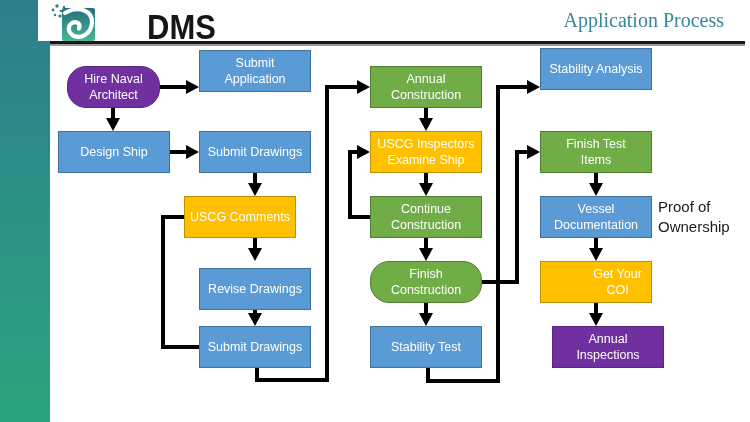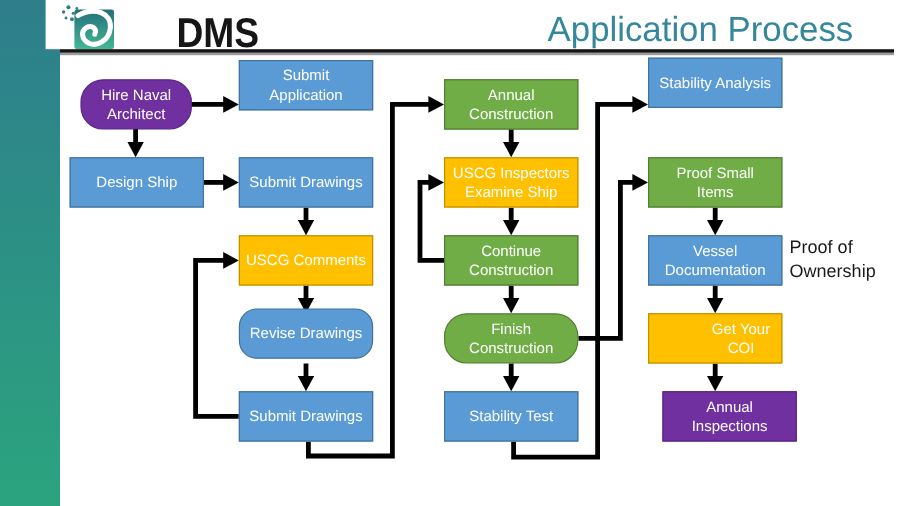--- a/index.html
+++ b/index.html
@@ -13,39 +13,39 @@
   .sidebar-notch{position:absolute;left:38px;top:0;width:12px;height:41px;background:#fff;}
   
   .logo-wrap{position:absolute;left:50px;top:3px;width:120px;height:38px;}
   .logo-svg{position:absolute;left:0;top:0;}
   .logo-text{
     position:absolute;left:97px;top:5px;
     font-size:31px;font-weight:bold;color:#161616;
     transform:scaleY(1.12);transform-origin:top left;letter-spacing:0px;
   }
   .slide-title{
-    position:absolute;top:9px;right:39px;
-    font-size:29px;color:#35879B;
+    position:absolute;top:9px;right:26px;
+    font-size:20px;color:#35879B;font-family:Liberation Serif, serif;
   }
   .rule-black{position:absolute;left:50px;right:5px;top:41px;height:3px;background:#161616;}
   .rule-gray{position:absolute;left:50px;right:5px;top:44px;height:2px;background:#9a9a9a;}
   
   .node{
     position:absolute;width:112px;height:42px;
     display:flex;align-items:center;justify-content:center;
     text-align:center;color:#ffffff;font-size:12.5px;line-height:1.28;
     border:1px solid transparent;box-sizing:border-box;
     white-space:pre-line;padding:0 2px;
   }
   .p-hna{left:67px;top:66px;width:93px;border-radius:19px;}
   .p-sa {left:199px;top:50px;}
   .p-ds {left:58px;top:131px;}
   .p-sd1{left:199px;top:131px;}
-  .p-uc {left:199px;top:196px;}
-  .p-rd {left:199px;top:257px;border-radius:15px;}
+  .p-uc {left:184px;top:196px;}
+  .p-rd {left:199px;top:268px;}
   .p-sd2{left:199px;top:326px;}
   .p-sc {left:370px;top:66px;}
   .p-ui {left:370px;top:131px;}
   .p-cc {left:370px;top:196px;}
   .p-fc {left:370px;top:261px;border-radius:19px;}
   .p-st {left:370px;top:326px;}
   .p-san{left:540px;top:48px;}
   .p-fsi{left:540px;top:131px;}
   .p-vd {left:540px;top:196px;}
   .p-coi{left:540px;top:261px;padding-left:45px;}
@@ -125,21 +125,21 @@
 <div class="node p-sc" style="background: rgb(112, 173, 71); border-color: rgb(80, 126, 50);">Annual
 Construction</div>
 <div class="node p-ui" style="background: rgb(255, 192, 0); border-color: rgb(191, 144, 0);">USCG Inspectors
 Examine Ship</div>
 <div class="node p-cc" style="background: rgb(112, 173, 71); border-color: rgb(80, 126, 50);">Continue
 Construction</div>
 <div class="node p-fc" style="background: rgb(112, 173, 71); border-color: rgb(80, 126, 50);">Finish
 Construction</div>
 <div class="node p-st" style="background: rgb(91, 155, 213); border-color: rgb(65, 113, 156);">Stability Test</div>
 <div class="node p-san" style="background: rgb(91, 155, 213); border-color: rgb(65, 113, 156);">Stability Analysis</div>
-<div class="node p-fsi" style="background: rgb(112, 173, 71); border-color: rgb(80, 126, 50);">Proof Small
+<div class="node p-fsi" style="background: rgb(112, 173, 71); border-color: rgb(80, 126, 50);">Finish Test
 Items</div>
 <div class="node p-vd" style="background: rgb(91, 155, 213); border-color: rgb(65, 113, 156);">Vessel
 Documentation</div>
 <div class="node p-coi" style="background: rgb(255, 192, 0); border-color: rgb(191, 144, 0);">Get Your COI</div>
 <div class="node p-ai" style="background: rgb(112, 48, 160); border-color: rgb(91, 38, 131);">Annual
 Inspections</div>
 
 <div class="annotation">Proof of
 Ownership</div>
 

